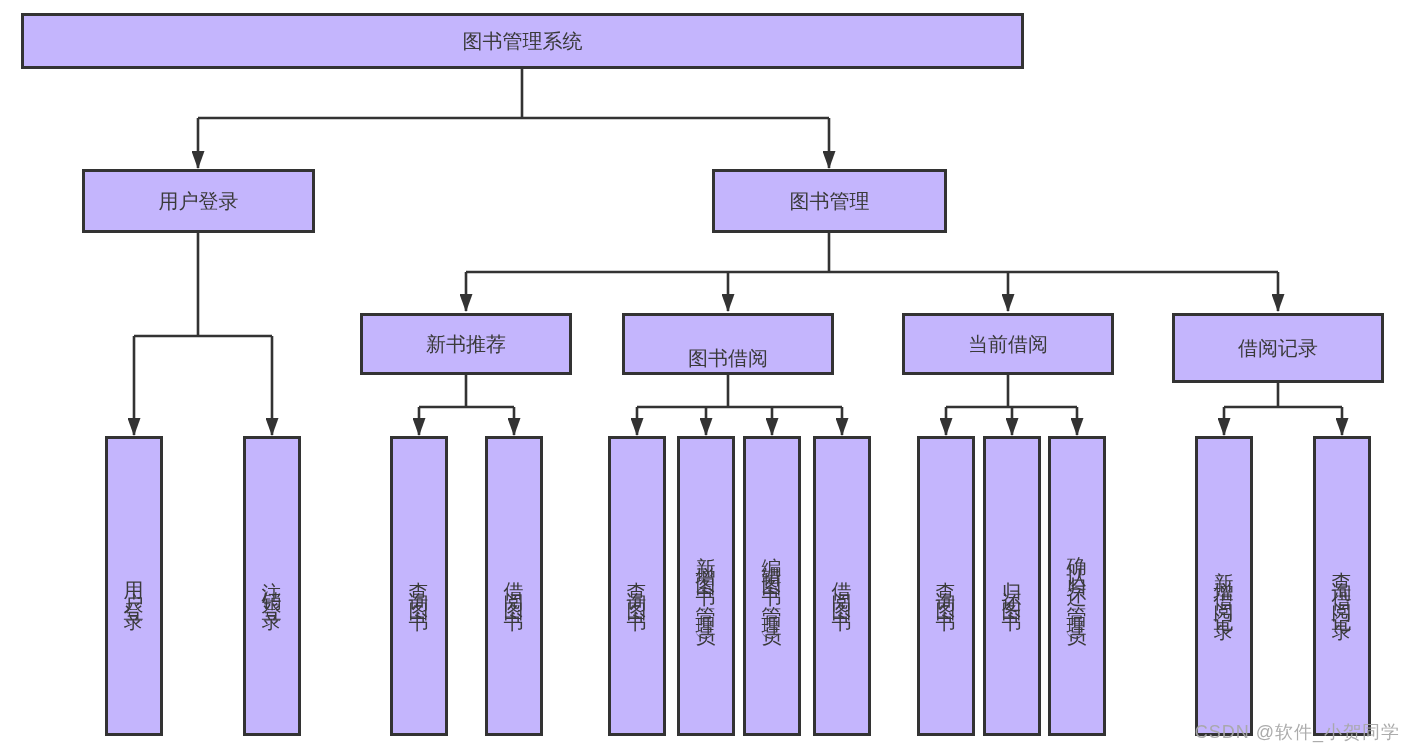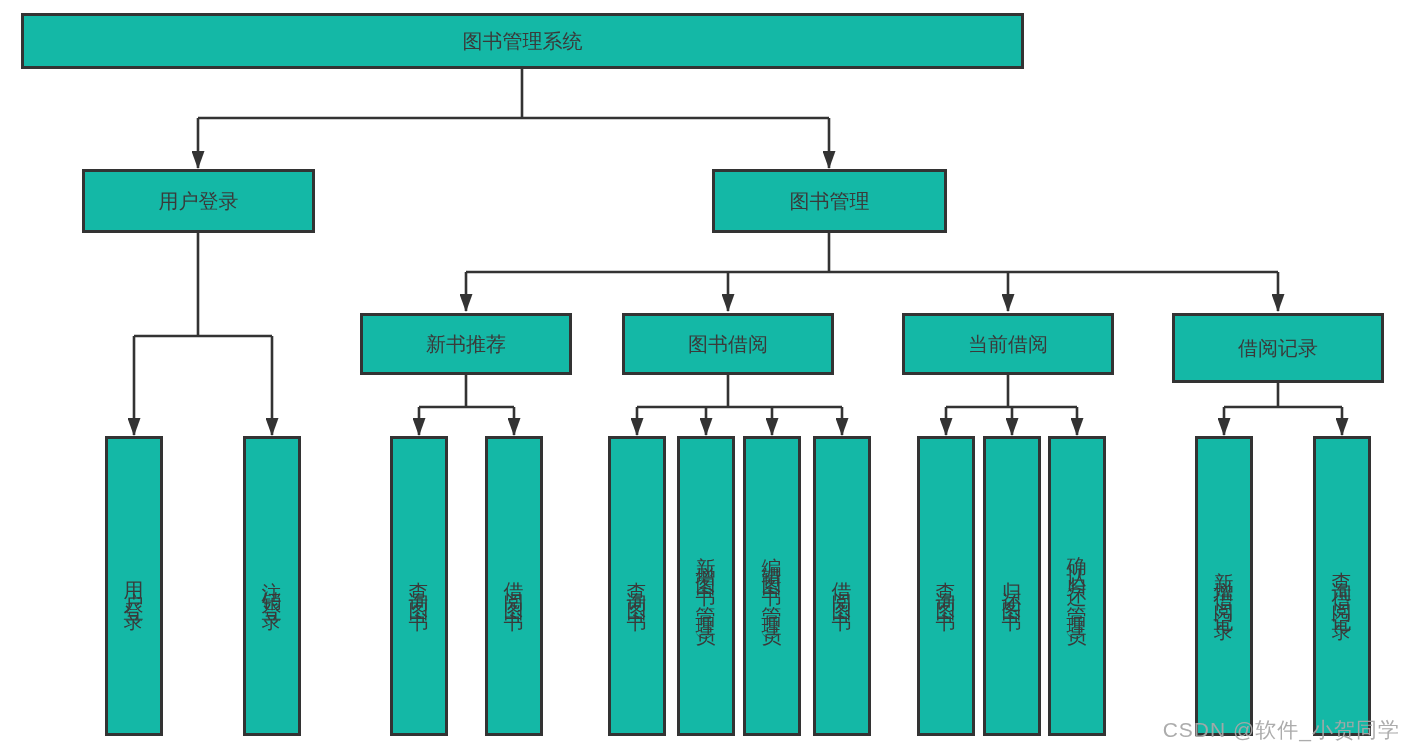--- a/index.html
+++ b/index.html
@@ -8,21 +8,21 @@
     position:relative;
     width:1405px;height:747px;
     background:#ffffff;
     overflow:hidden;
   }
   .wires{position:absolute;left:0;top:0;z-index:1;}
   .box{
     position:absolute;
     box-sizing:border-box;
     border:3px solid #333333;
-    background:#14b8a6;
+    background:#c4b5fd;
     display:flex;
     align-items:center;
     justify-content:center;
     z-index:2;
   }
   .box span{
     color:#3a3a3a;
     font-size:20px;
     white-space:nowrap;
   }
@@ -33,21 +33,21 @@
     writing-mode:vertical-rl;
     text-orientation:mixed;
     letter-spacing:10px;
     line-height:1;
     font-size:20px;
   }
   .watermark{
     position:absolute;
     right:5px;bottom:3px;
     z-index:3;
-    font-size:21px;
+    font-size:18px;
     color:rgba(168,168,168,0.95);
     letter-spacing:1px;
     white-space:nowrap;
   }
 </style>
 </head>
 <body>
 
 <div class="stage">
 
@@ -101,21 +101,21 @@
   <div class="box" style="left:82px;top:169px;width:233px;height:64px;">
     <span>用户登录</span>
   </div>
   <div class="box" style="left:712px;top:169px;width:235px;height:64px;">
     <span>图书管理</span>
   </div>
 
   <div class="box" style="left:360px;top:313px;width:212px;height:62px;">
     <span>新书推荐</span>
   </div>
-  <div class="box" style="left:622px;top:313px;width:212px;height:62px;">
+  <div class="box" style="left:622px;top:313px;width:212px;height:62px;align-items:flex-end;">
     <span>图书借阅</span>
   </div>
   <div class="box" style="left:902px;top:313px;width:212px;height:62px;font-family:Liberation Serif, serif;">
     <span>当前借阅</span>
   </div>
   <div class="box" style="left:1172px;top:313px;width:212px;height:70px;">
     <span>借阅记录</span>
   </div>
 
   <div class="box leaf" style="left:105px;">

